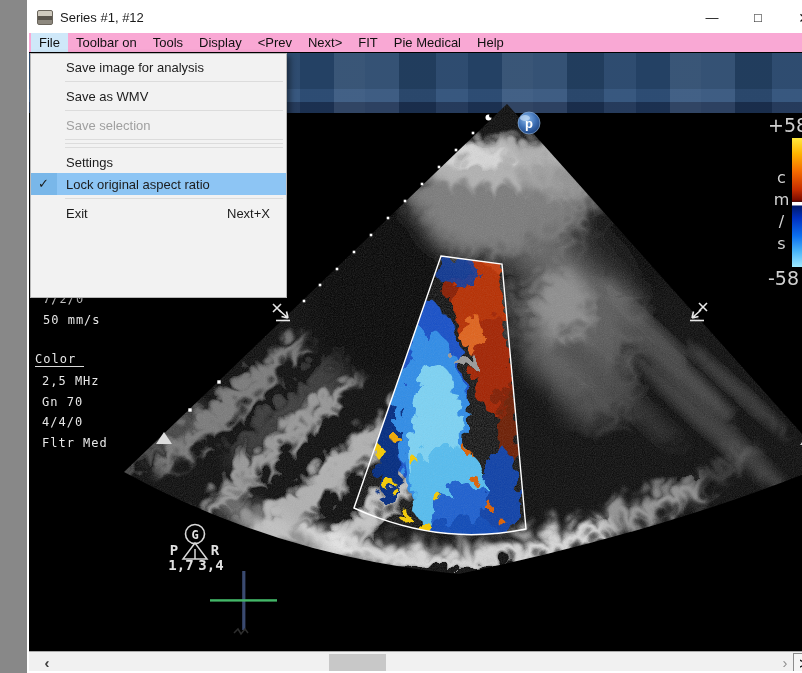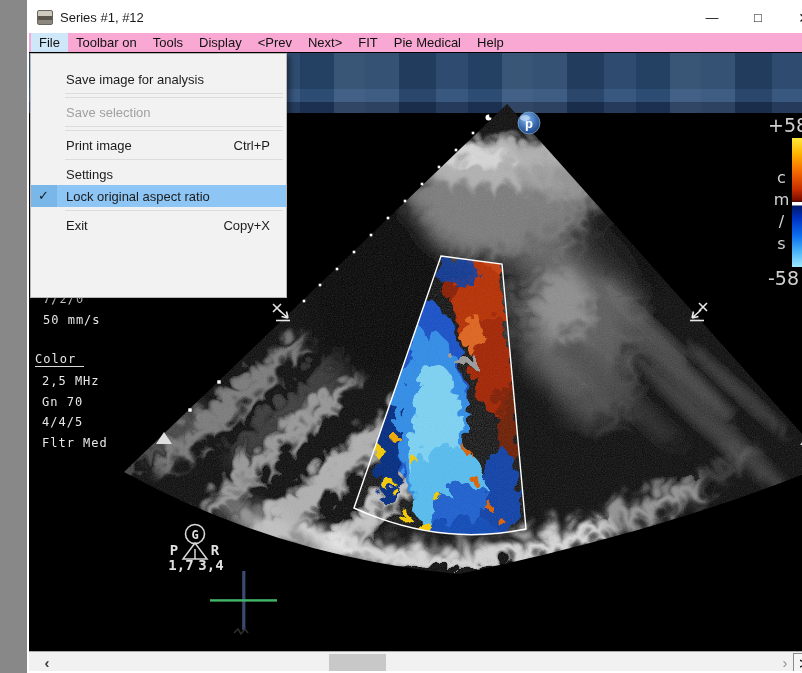--- a/index.html
+++ b/index.html
@@ -44,21 +44,21 @@
   .vel-max{left:739px;top:62px;width:40px;text-align:left;}
   .vel-min{left:739px;top:215px;width:40px;}
   .vel-unit{position:absolute;left:743px;top:116px;writing-mode:vertical-rl;text-orientation:upright;
     font-family:"DejaVu Sans",sans-serif;font-size:16px;color:#d4d4d4;letter-spacing:3px;}
   .cbar{position:absolute;left:763px;top:86px;width:15px;height:129px;
     background:linear-gradient(180deg,#ffe93e 0%,#ffb400 12%,#f46a00 26%,#c62d00 40%,#7e0d00 48%,#4a0300 49.2%,#ffffff 49.8%,#ffffff 51.6%,#001a6e 53%,#0030c0 62%,#0b6ff0 76%,#49b4f8 88%,#9fe9ff 100%);}
   .gbar{position:absolute;left:781px;top:86px;width:10px;height:129px;
     background:linear-gradient(180deg,#fff,#000);}
   
   .dropdown{position:absolute;left:1px;top:51px;width:257px;height:245px;background:#f2f2f2;
-    border:1px solid #b8b8b8;box-shadow:3px 3px 6px rgba(0,0,0,0.45);z-index:50;padding-top:14px;
+    border:1px solid #b8b8b8;box-shadow:3px 3px 6px rgba(0,0,0,0.45);z-index:50;padding-top:2px;
     font-size:13px;color:#1c1c1c;}
   .mi{height:22px;display:flex;align-items:center;padding-left:35px;position:relative;}
   .mi .sc{margin-left:auto;padding-right:16px;}
   .mi.disabled{color:#a0a0a0;}
   .mi.checked-hl{background:#8dc5f4;}
   .mi .gutter{position:absolute;left:0;top:0;width:26px;height:100%;background:#79b7e9;}
   .mi .chk{position:absolute;left:7px;top:3px;color:#1a1a1a;font-size:13px;z-index:2;}
   .msep{height:1px;background:#dcdcdc;margin:3px 3px 3px 34px;}
   
   .scrollbar{height:22px;background:#f1f1f1;border-top:1px solid #a9a9a9;position:relative;}
@@ -257,57 +257,56 @@
 
       <g>
         <rect x="213.2" y="519" width="3.2" height="59" fill="#3a4a70"></rect>
         <rect x="181" y="547.2" width="67" height="2.4" fill="#43b768"></rect>
       </g>
       <path d="M205,581 l4,-4 l3,5 l4,-5 l3,4" stroke="#2e2e2e" stroke-width="1.5" fill="none"></path>
     </svg>
 
     <div class="ovl ovl-acq"><span>7/2/0</span><br><span>50 mm/s</span></div>
     <div class="ovl ovl-color-title"><span>Color</span></div>
-    <div class="ovl ovl-color"><span>2,5 MHz</span><br><span>Gn 70</span><br><span>4/4/5</span><br><span>Fltr Med</span></div>
+    <div class="ovl ovl-color"><span>2,5 MHz</span><br><span>Gn 70</span><br><span>4/4/0</span><br><span>Fltr Med</span></div>
 
     <div class="vel vel-max">+58</div>
     <div class="vel-unit">cm/s</div>
     <div class="cbar"></div>
     <div class="gbar"></div>
     <div class="vel vel-min">-58</div>
   </div>
 
   <div class="dropdown">
     <div class="mi">
         <span>Save image for analysis</span>
       </div>
     <div class="msep"></div>
+    <div class="mi">
+        <span>Save as WMV</span>
+      </div>
     <div class="msep"></div>
     <div class="mi disabled">
         <span>Save selection</span>
       </div>
     <div class="msep"></div>
     <div class="msep"></div>
-    <div class="mi">
-        <span>Print image</span>
-        <span class="sc">Ctrl+P</span>
-      </div>
     <div class="msep"></div>
     <div class="mi">
         <span>Settings</span>
       </div>
     <div class="mi checked-hl">
       <div class="gutter"></div>
       <span class="chk">✓</span>
       <span style="position:relative;z-index:2">Lock original aspect ratio</span>
     </div>
     <div class="msep"></div>
     <div class="mi">
         <span>Exit</span>
-        <span class="sc">Copy+X</span>
+        <span class="sc">Next+X</span>
       </div>
   </div>
 
   <div class="scrollbar">
     <div class="sb-left">‹</div>
     <div class="sb-thumb"></div>
     <div class="sb-right">›</div>
     <div class="sb-jump">⋙</div>
   </div>
 </div>

